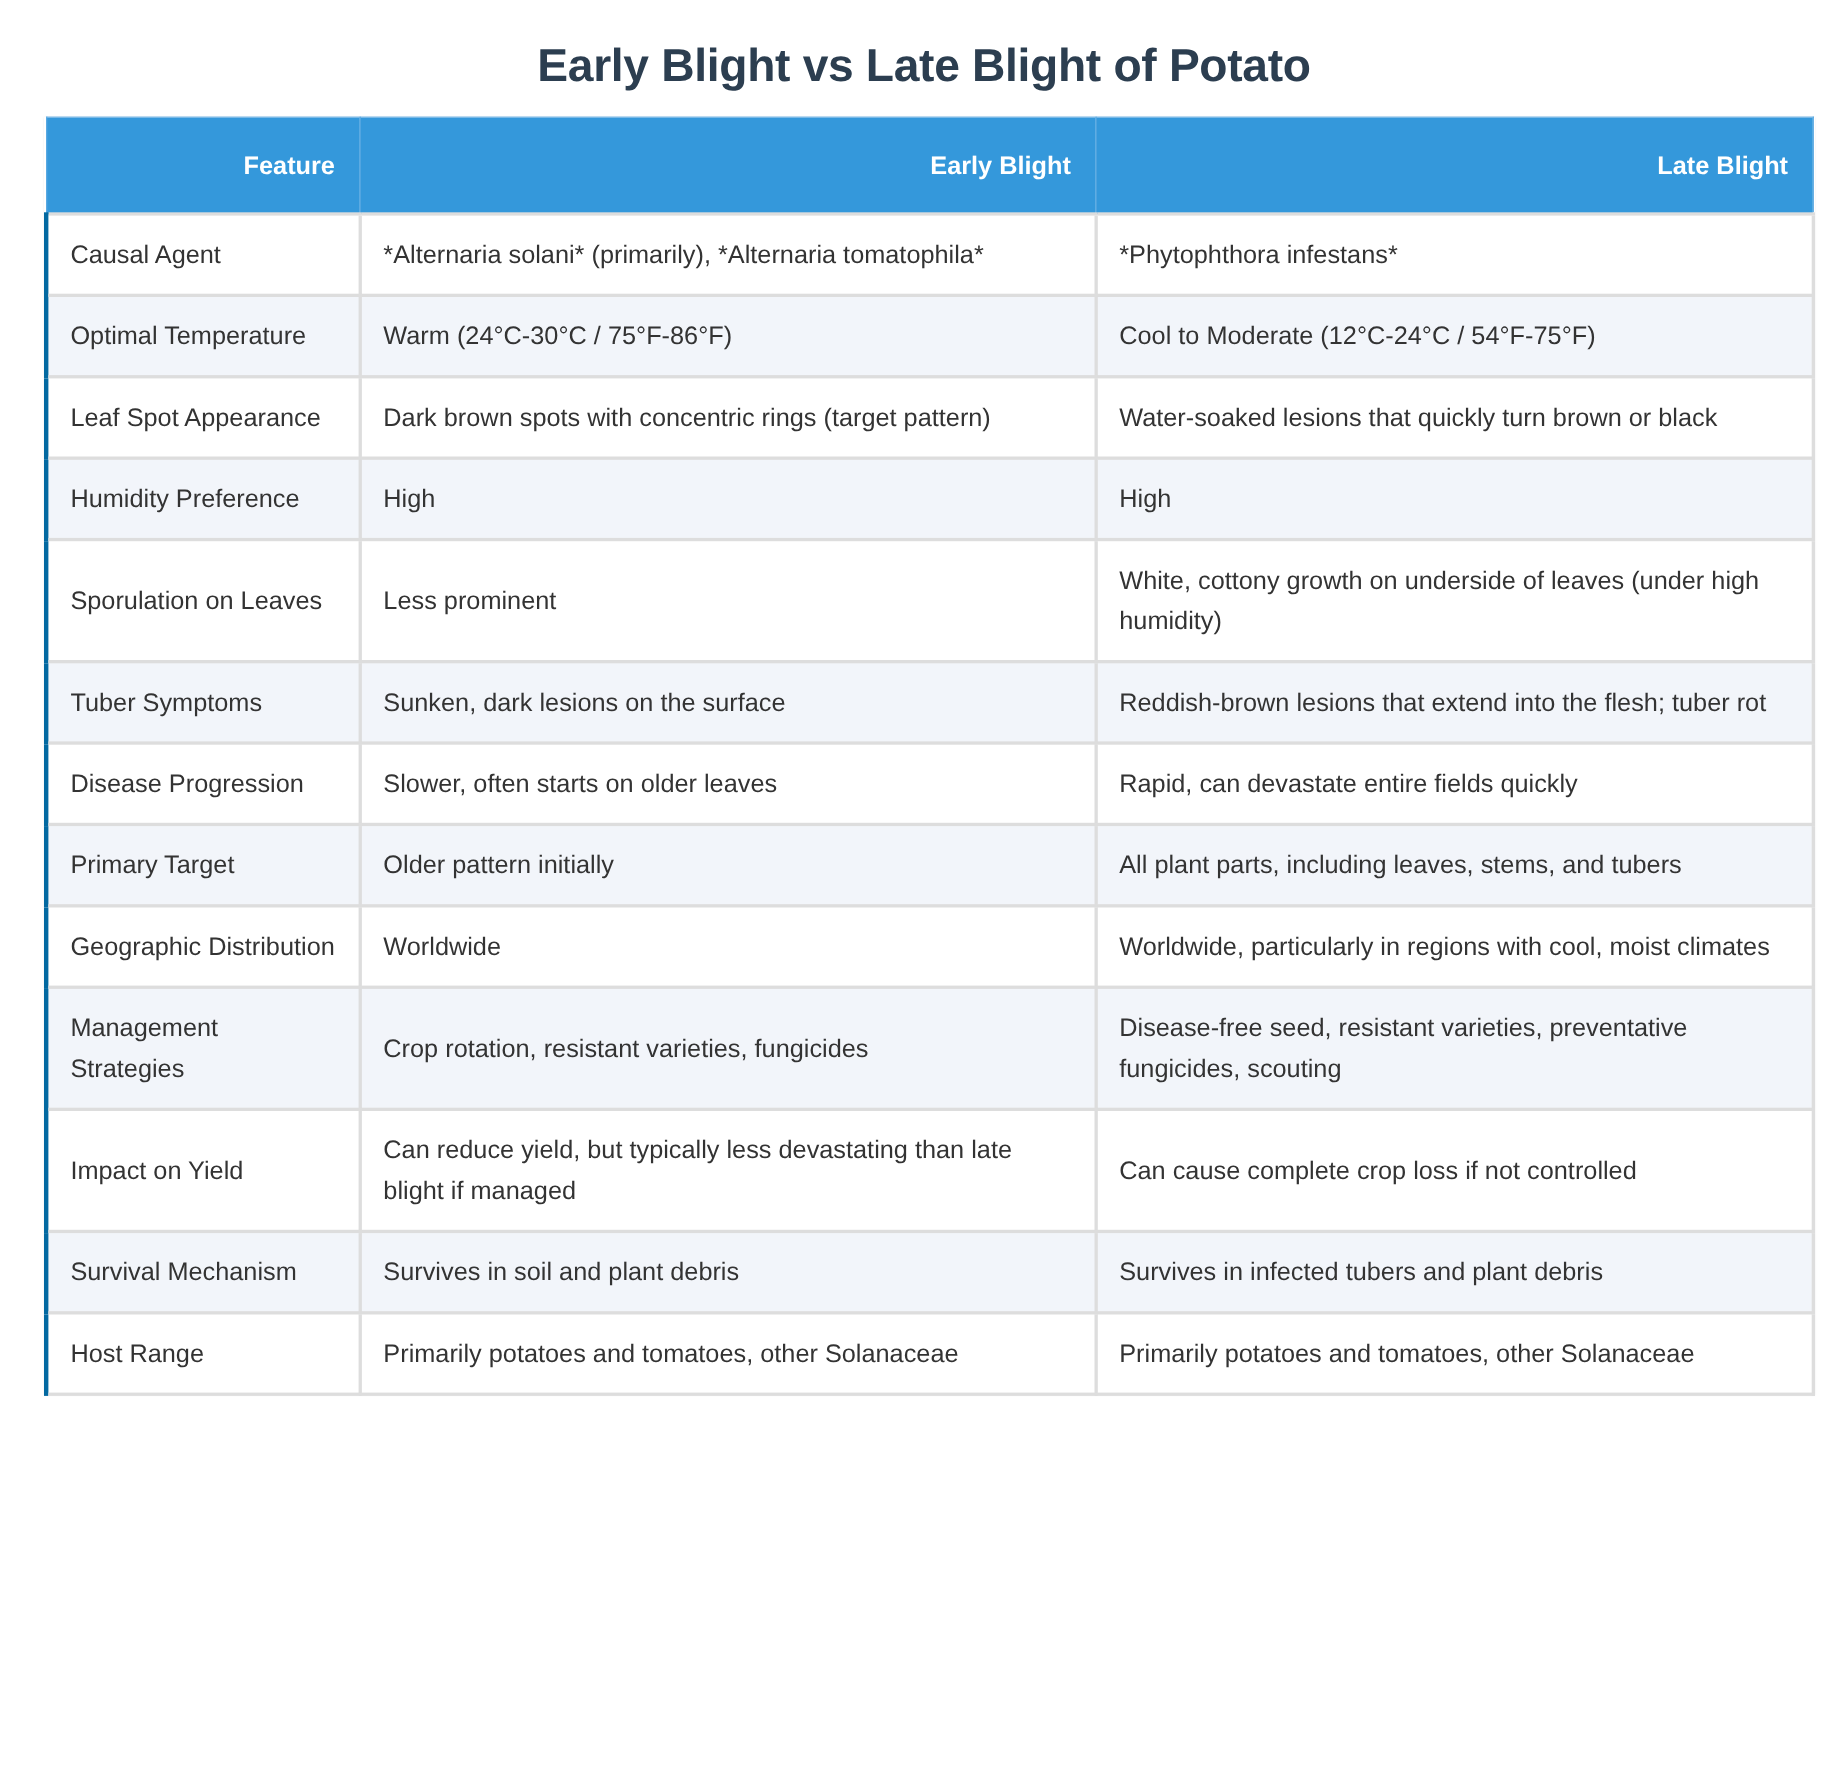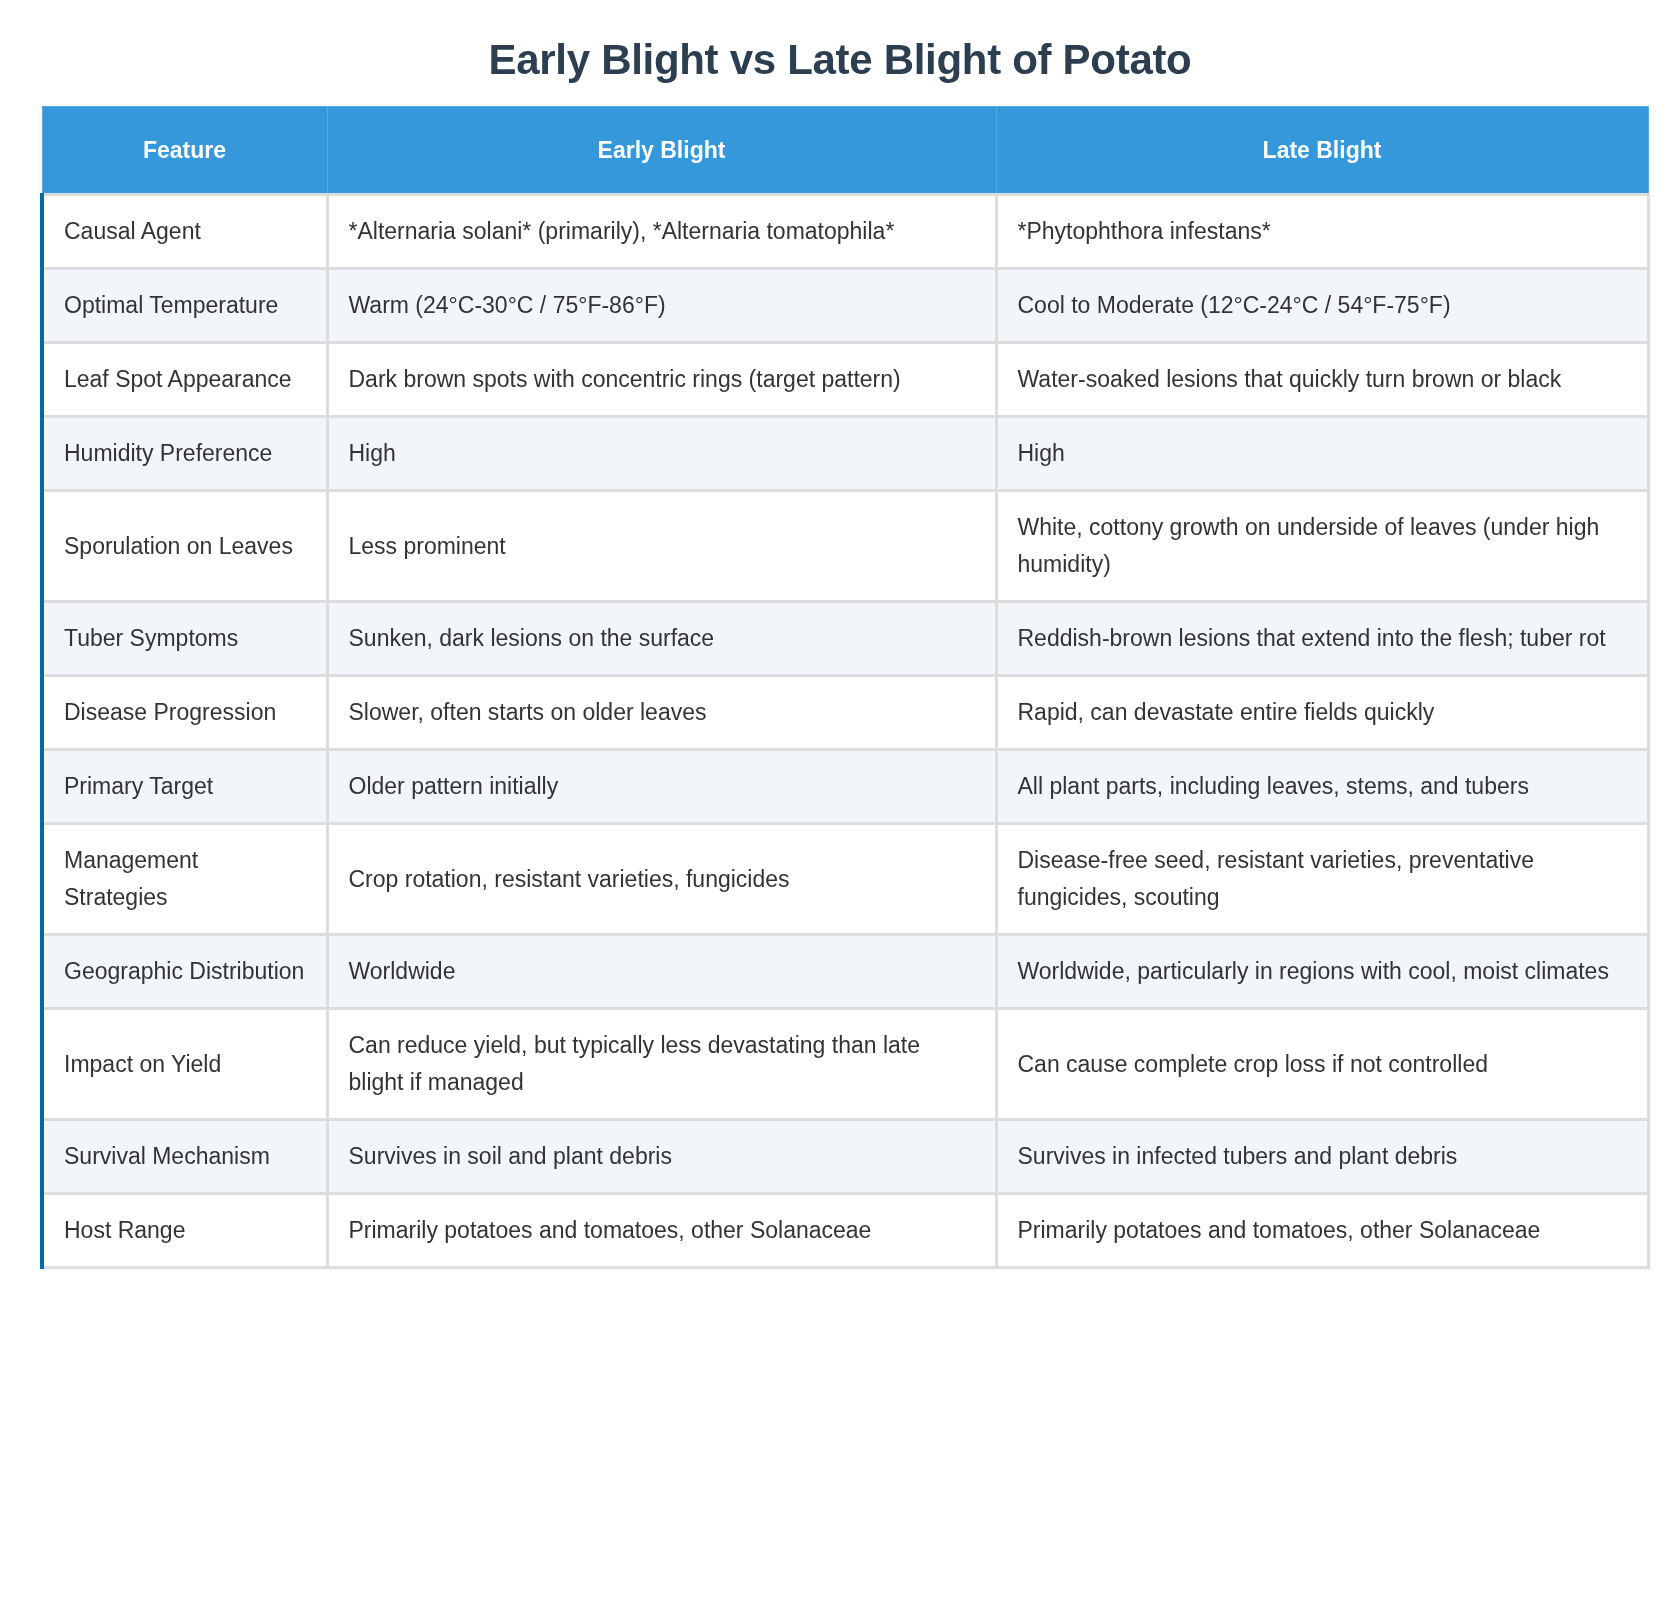--- a/index.html
+++ b/index.html
@@ -12,21 +12,21 @@
   table.cmp {
     position: absolute; left: 40px; top: 106px; width: 1606px;
     border-collapse: collapse; table-layout: fixed;
     box-shadow: 0 0 2px rgba(0,0,0,0.08);
   }
   table.cmp col.c1 { width: 285px; }
   table.cmp col.c2 { width: 669px; }
   table.cmp col.c3 { width: 652px; }
   th {
     background: #3498db; color: #ffffff; font-weight: bold; font-size: 23px;
-    text-align: center; padding: 0 22px; height: 86px; border: 1px solid #5aa9e2;
+    text-align: right; padding: 0 22px; height: 86px; border: 1px solid #5aa9e2;
     border-bottom: 3px solid #dddddd;
   }
   td {
     font-size: 23px; line-height: 37px; padding: 17px 20px; vertical-align: middle;
     border: 3px solid #dddddd; border-top: none;
   }
   td:first-child { border-left: 4px solid #0369a1; }
   tr.row:nth-child(odd) td { background: #ffffff; }
   tr.row:nth-child(even) td { background: #f2f5fa; }
 </style>
@@ -83,28 +83,28 @@
       <td>Disease Progression</td>
       <td>Slower, often starts on older leaves</td>
       <td>Rapid, can devastate entire fields quickly</td>
     </tr>
     <tr class="row">
       <td>Primary Target</td>
       <td>Older pattern initially</td>
       <td>All plant parts, including leaves, stems, and tubers</td>
     </tr>
     <tr class="row">
+      <td>Geographic Distribution</td>
+      <td>Worldwide</td>
+      <td>Worldwide, particularly in regions with cool, moist climates</td>
+    </tr>
+    <tr class="row">
       <td>Management Strategies</td>
       <td>Crop rotation, resistant varieties, fungicides</td>
       <td>Disease-free seed, resistant varieties, preventative fungicides, scouting</td>
-    </tr>
-    <tr class="row">
-      <td>Geographic Distribution</td>
-      <td>Worldwide</td>
-      <td>Worldwide, particularly in regions with cool, moist climates</td>
     </tr>
     <tr class="row">
       <td>Impact on Yield</td>
       <td>Can reduce yield, but typically less devastating than late blight if managed</td>
       <td>Can cause complete crop loss if not controlled</td>
     </tr>
     <tr class="row">
       <td>Survival Mechanism</td>
       <td>Survives in soil and plant debris</td>
       <td>Survives in infected tubers and plant debris</td>

